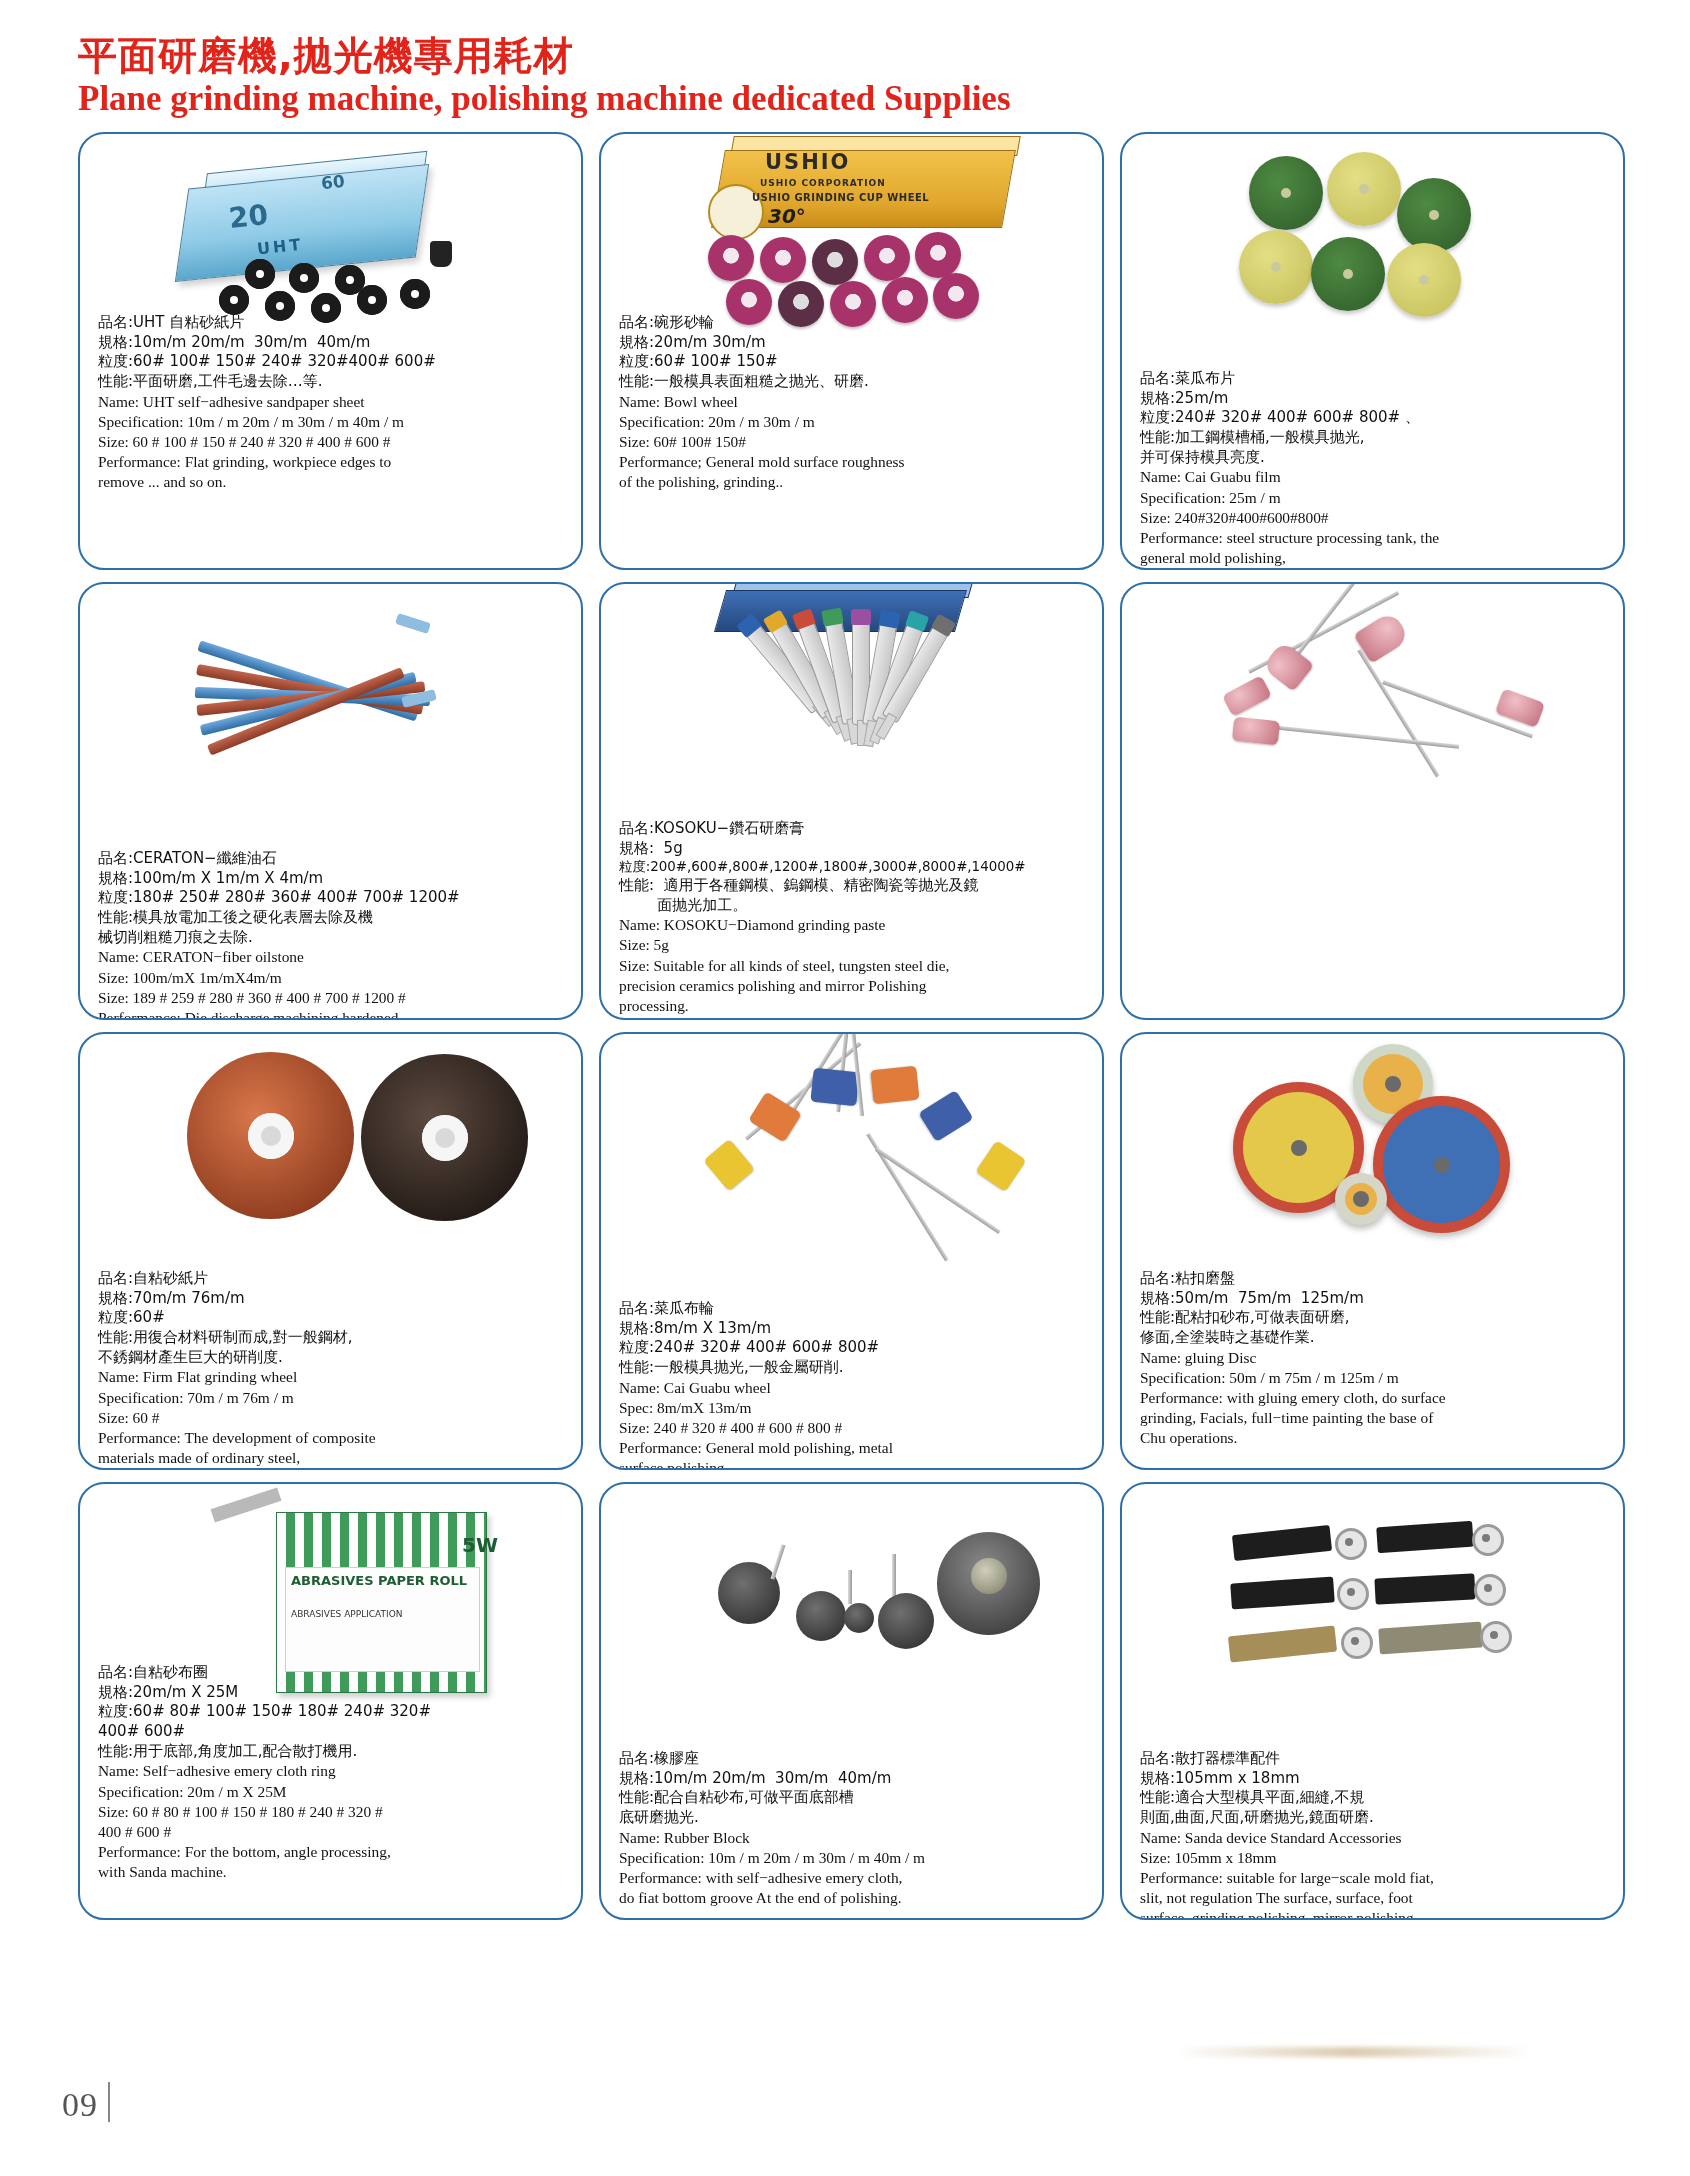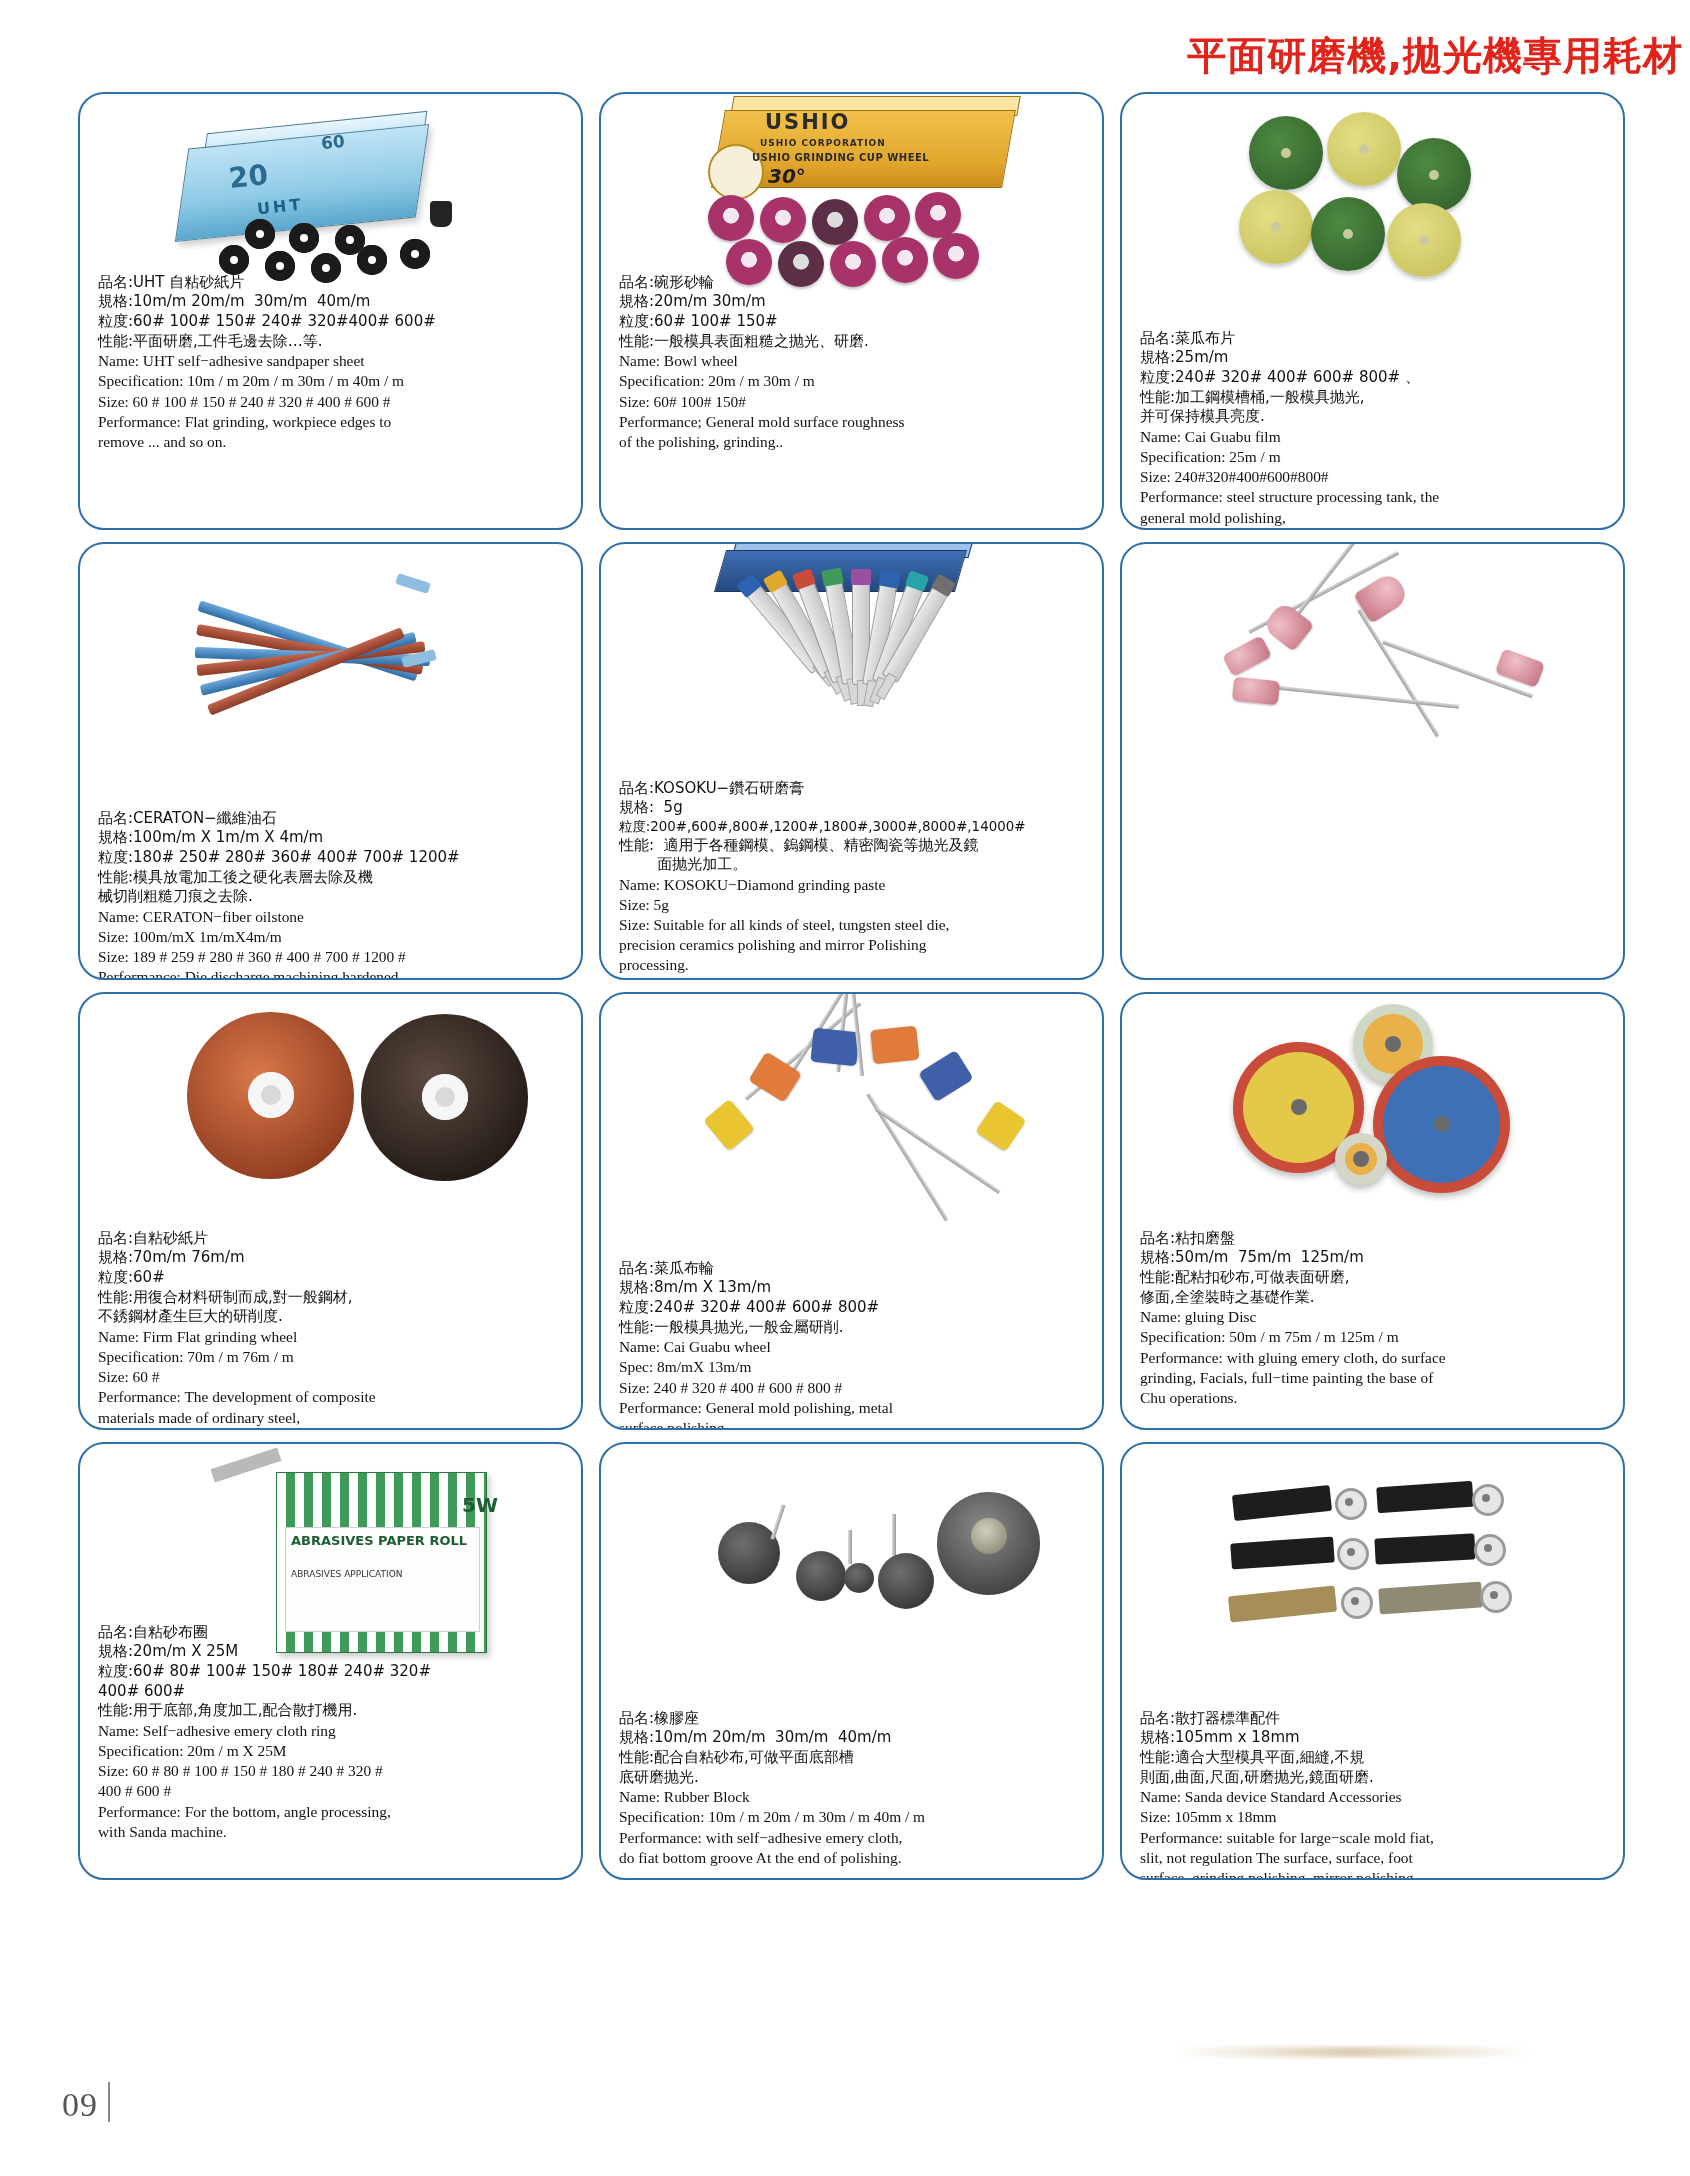--- a/index.html
+++ b/index.html
@@ -16,22 +16,21 @@
   }
   .page {
     position: relative;
     width: 1691px;
     height: 2176px;
     box-sizing: border-box;
     padding: 0;
   }
   
   .header {
-    padding: 34px 8px 0 78px;
-    text-align: right;
+    padding: 34px 16px 0 78px;
   }
   .title-cn {
     font-family: "DejaVu Sans", sans-serif;
     font-weight: bold;
     font-size: 39px;
     color: #e2231a;
     letter-spacing: 1px;
     line-height: 1.12;
     margin: 0 0 2px 0;
   }
@@ -232,20 +231,21 @@
     filter:blur(2px);
   }
 </style>
 </head>
 <body>
 
 <div class="page">
 
   <div class="header">
     <div class="title-cn">平面研磨機,拋光機專用耗材</div>
+    <div class="title-en">Plane grinding machine, polishing machine dedicated Supplies</div>
   </div>
 
   <div class="grid">
 
     <div class="card tx-high">
       <div class="card-img">
         <div class="art">
           <div class="uht-box2"></div>
           <div class="uht-box"></div>
           <div class="uht-lab uht-20">20</div>

